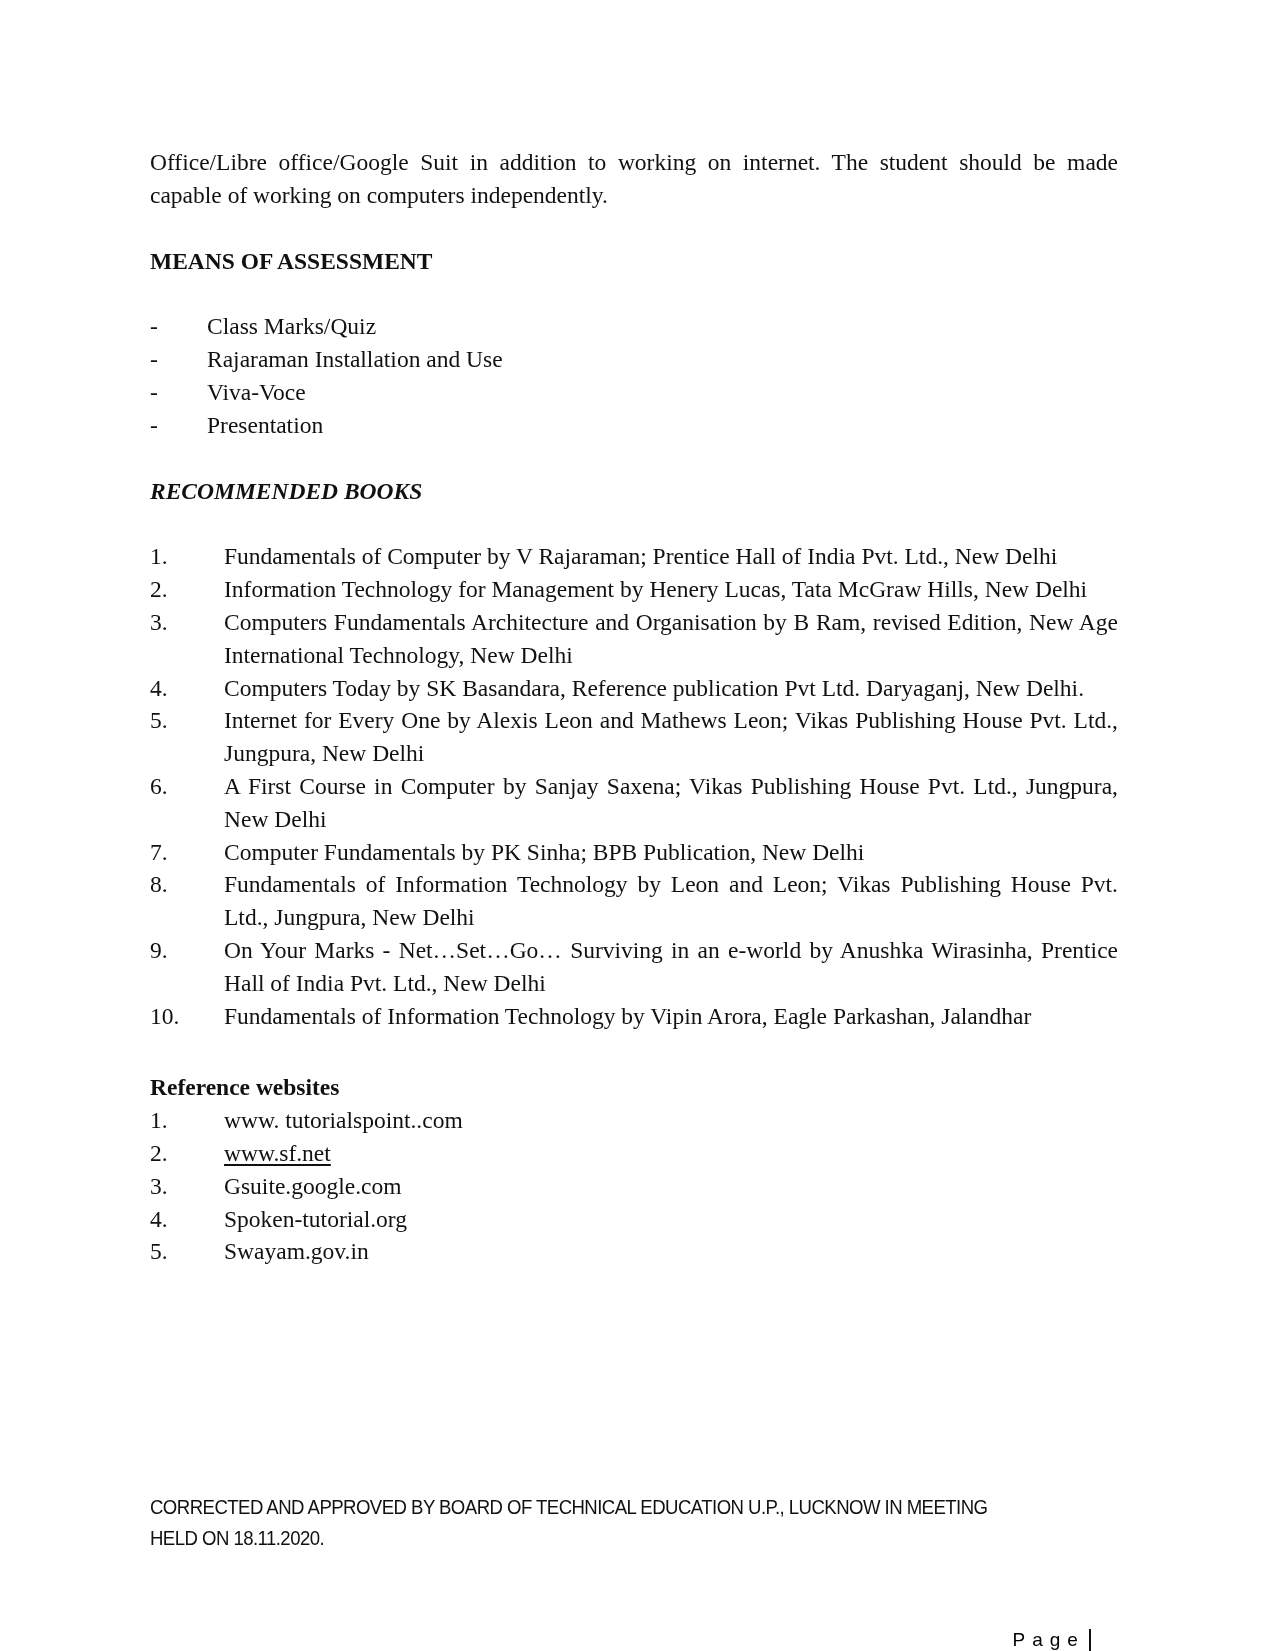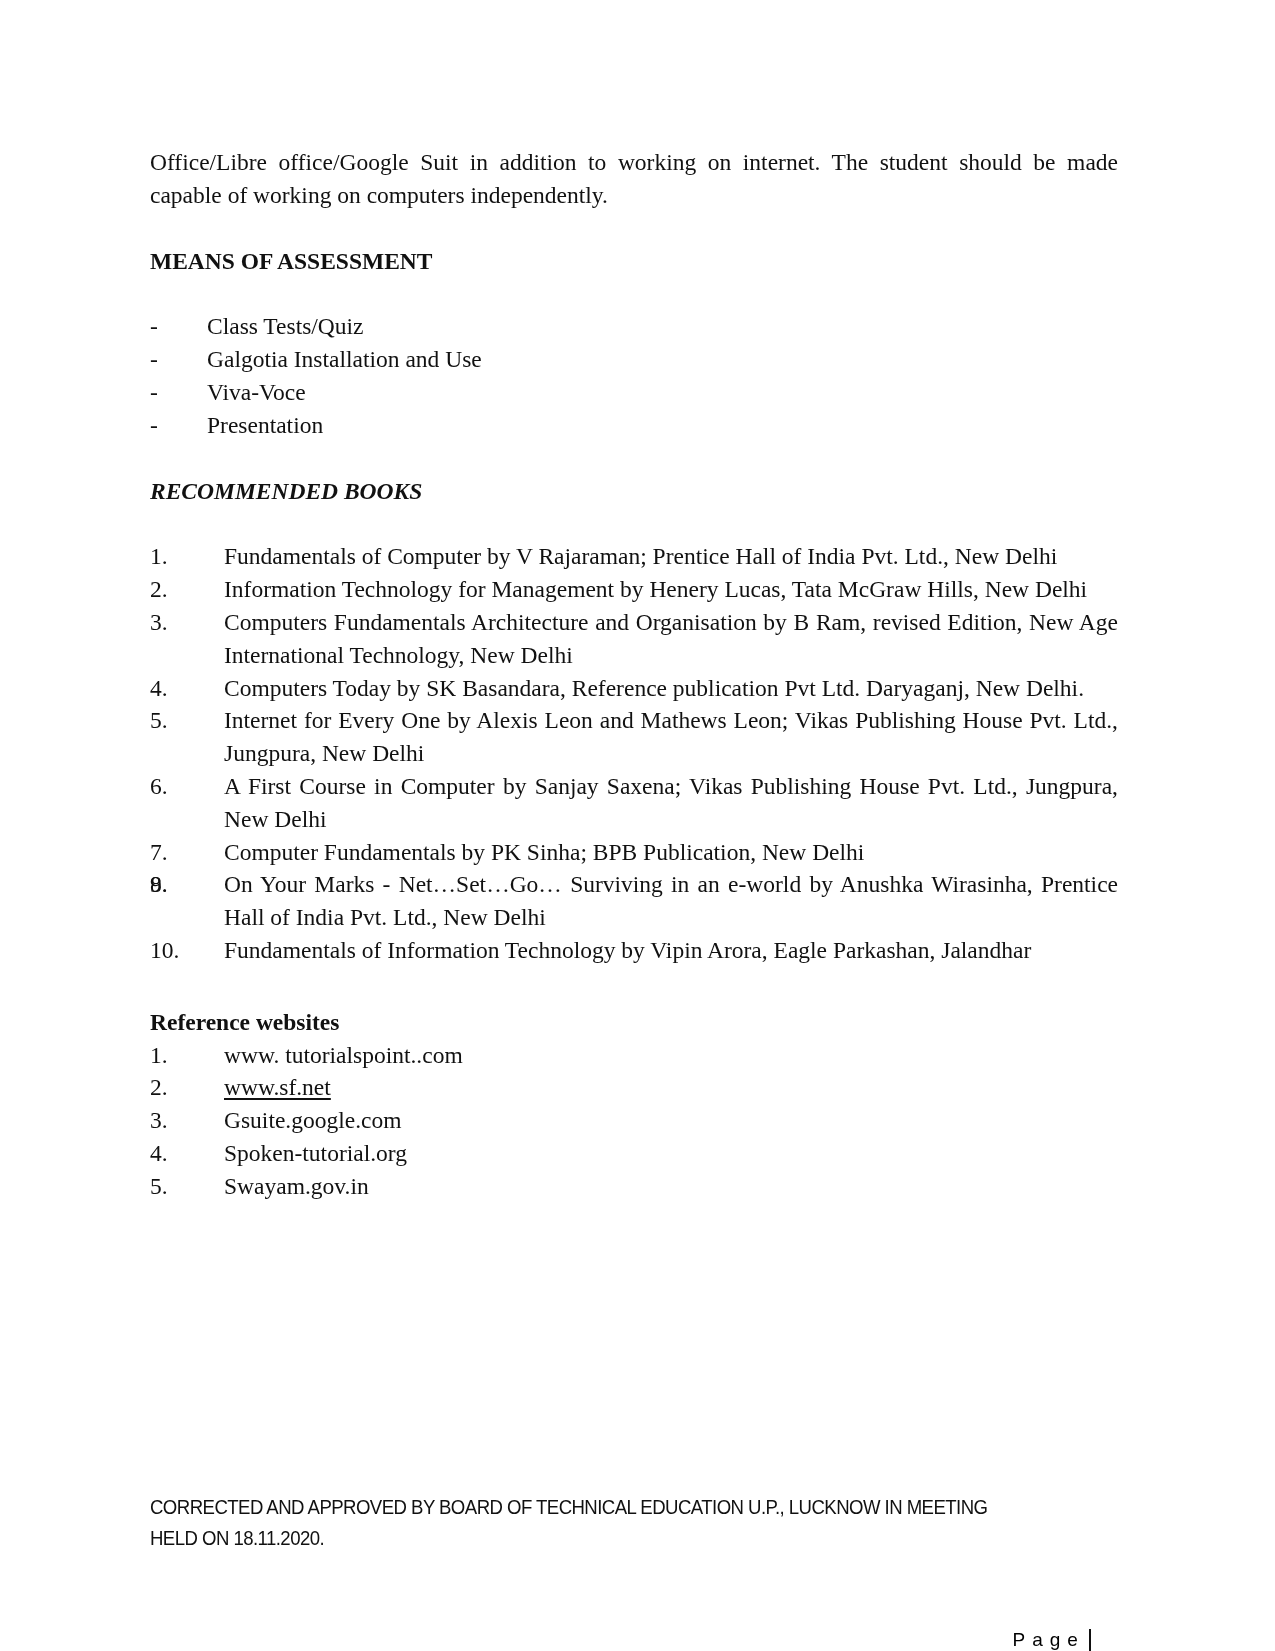--- a/index.html
+++ b/index.html
@@ -34,36 +34,36 @@
 </head>
 <body>
 
 <div class="page">
   <div class="content serif">
 
     <p class="para">Office/Libre office/Google Suit  in addition to working on internet.  The student should be made capable of working on computers independently.</p>
 
     <h2 class="heading h-means serif">MEANS OF ASSESSMENT</h2>
     <ul class="bullets">
-      <li><span class="dash">-</span><span>Class Tests/Quiz</span></li>
-      <li><span class="dash">-</span><span>Galgotia Installation and Use</span></li>
+      <li><span class="dash">-</span><span>Class Marks/Quiz</span></li>
+      <li><span class="dash">-</span><span>Rajaraman Installation and Use</span></li>
       <li><span class="dash">-</span><span>Viva-Voce</span></li>
       <li><span class="dash">-</span><span>Presentation</span></li>
     </ul>
 
     <h2 class="heading h-books serif">RECOMMENDED BOOKS</h2>
     <ol class="books">
       <li><span class="num">1.</span><span>Fundamentals of Computer by V Rajaraman; Prentice Hall of India Pvt. Ltd., New Delhi</span></li>
       <li><span class="num">2.</span><span>Information Technology for Management by Henery Lucas, Tata McGraw Hills, New Delhi</span></li>
       <li><span class="num">3.</span><span>Computers Fundamentals Architecture and Organisation by B Ram, revised Edition, New Age International Technology, New Delhi</span></li>
       <li><span class="num">4.</span><span>Computers Today by SK Basandara, Reference publication Pvt Ltd. Daryaganj, New Delhi.</span></li>
       <li><span class="num">5.</span><span>Internet for Every One by Alexis Leon and Mathews Leon; Vikas Publishing House Pvt. Ltd., Jungpura, New Delhi</span></li>
       <li><span class="num">6.</span><span>A First Course in Computer by Sanjay Saxena;  Vikas Publishing House Pvt. Ltd., Jungpura, New Delhi</span></li>
       <li><span class="num">7.</span><span>Computer Fundamentals by PK Sinha;  BPB Publication, New Delhi</span></li>
-      <li><span class="num">8.</span></li>
+      <li><span class="num">8.</span><span>Fundamentals of Information Technology by Leon and Leon; Vikas Publishing House Pvt. Ltd., Jungpura, New Delhi</span></li>
       <li><span class="num">9.</span><span>On Your Marks  - Net…Set…Go… Surviving in an e-world by Anushka Wirasinha, Prentice Hall of India Pvt. Ltd., New Delhi</span></li>
       <li><span class="num">10.</span><span>Fundamentals of Information Technology by Vipin Arora, Eagle Parkashan, Jalandhar</span></li>
     </ol>
 
     <h2 class="heading h-sites serif">Reference websites</h2>
     <ol class="sites">
       <li><span class="num">1.</span><span class="link">www. tutorialspoint..com</span></li>
       <li><span class="num">2.</span><span class="link underlined">www.sf.net</span></li>
       <li><span class="num">3.</span><span class="link">Gsuite.google.com</span></li>
       <li><span class="num">4.</span><span class="link">Spoken-tutorial.org</span></li>

